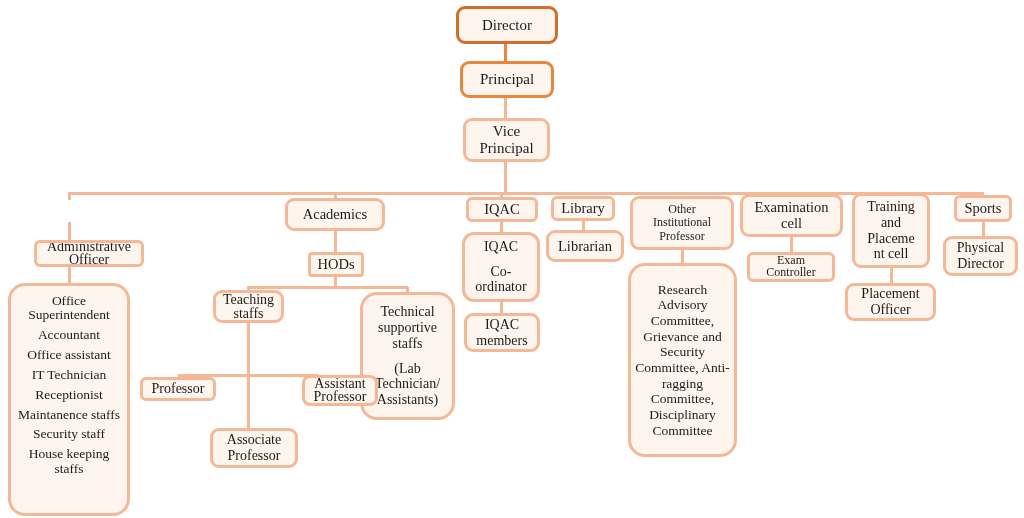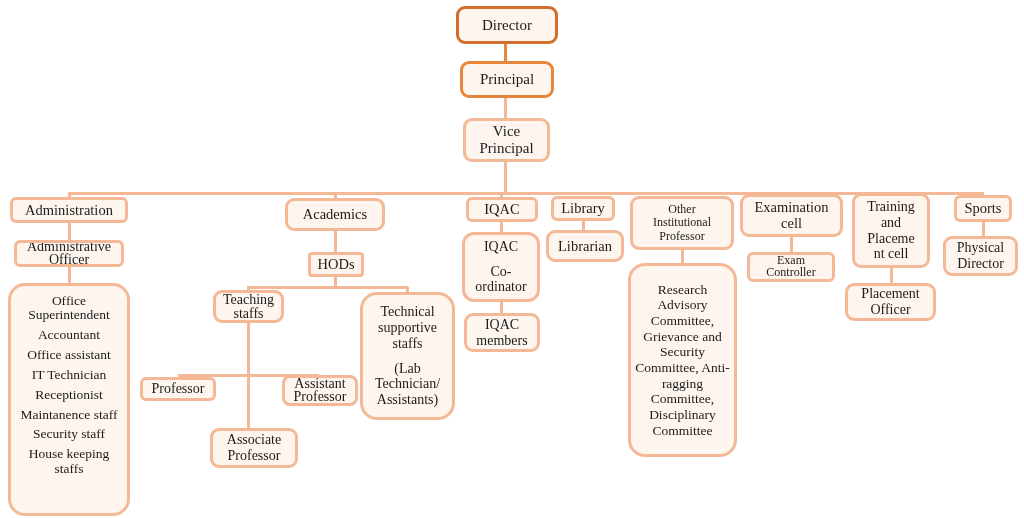--- a/index.html
+++ b/index.html
@@ -10,21 +10,21 @@
   .box{
     position:absolute;box-sizing:border-box;
     background:#fdf5ee;border:3px solid #f4b896;border-radius:9px;
     display:flex;flex-direction:column;align-items:center;justify-content:center;
     text-align:center;font-size:14.5px;line-height:1.12;
   }
   .box span{display:block;}
   .b-dark{border-color:#d26e2a;border-width:3px;}
   .b-med{border-color:#e8873c;}
   .r-lg{border-radius:17px;}
-  .tight{line-height:0.92;font-size:14px;overflow:hidden;}
+  .tight{line-height:0.92;font-size:14px;overflow:hidden;margin-left:20px;}
   .gap{margin-top:9px;}
   .list{justify-content:flex-start;padding:5px 3px;font-size:13.5px;line-height:1.1;}
   .list .li{margin:2.5px 0;}
   .wrapbox{padding:4px 4px;font-size:13.5px;line-height:1.16;}
   .vline,.hline{position:absolute;background:#f4b896;}
   .vline{width:3px;}
   .hline{height:3px;}
   .vline.med{background:#e8873c;}
 </style>
 </head>
@@ -64,34 +64,31 @@
     <span>Director</span>
   </div>
   <div class="box b-med" style="left:460px;top:61px;width:94px;height:37px;font-size:15px">
     <span>Principal</span>
   </div>
   <div class="box" style="left:463px;top:118px;width:87px;height:44px;font-size:15px">
     <span>Vice</span>
     <span>Principal</span>
   </div>
 
-  <div class="box" style="left:10px;top:197px;width:118px;height:26px;border-radius:6px">
-    <span>Administration</span>
-  </div>
   <div class="box tight" style="left:14px;top:240px;width:110px;height:27px;border-radius:6px">
     <span>Administrative</span>
     <span>Officer</span>
   </div>
   <div class="box list r-lg" style="left:8px;top:283px;width:122px;height:233px">
     <div class="li">Office Superintendent</div>
     <div class="li">Accountant</div>
     <div class="li">Office assistant</div>
     <div class="li">IT Technician</div>
     <div class="li">Receptionist</div>
-    <div class="li">Maintanence staff</div>
+    <div class="li">Maintanence staffs</div>
     <div class="li">Security staff</div>
     <div class="li">House keeping staffs</div>
   </div>
 
   <div class="box" style="left:285px;top:198px;width:100px;height:33px">
     <span>Academics</span>
   </div>
   <div class="box" style="left:308px;top:252px;width:56px;height:25px;border-radius:4px">
     <span>HODs</span>
   </div>

